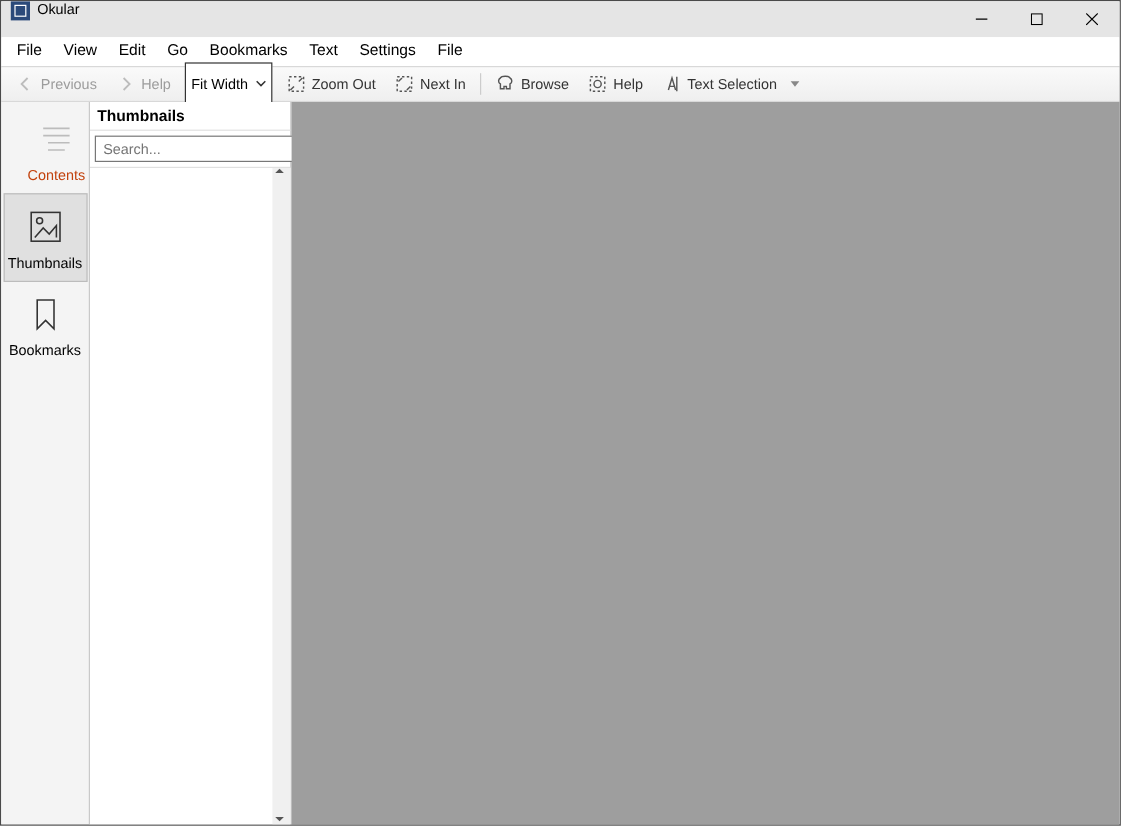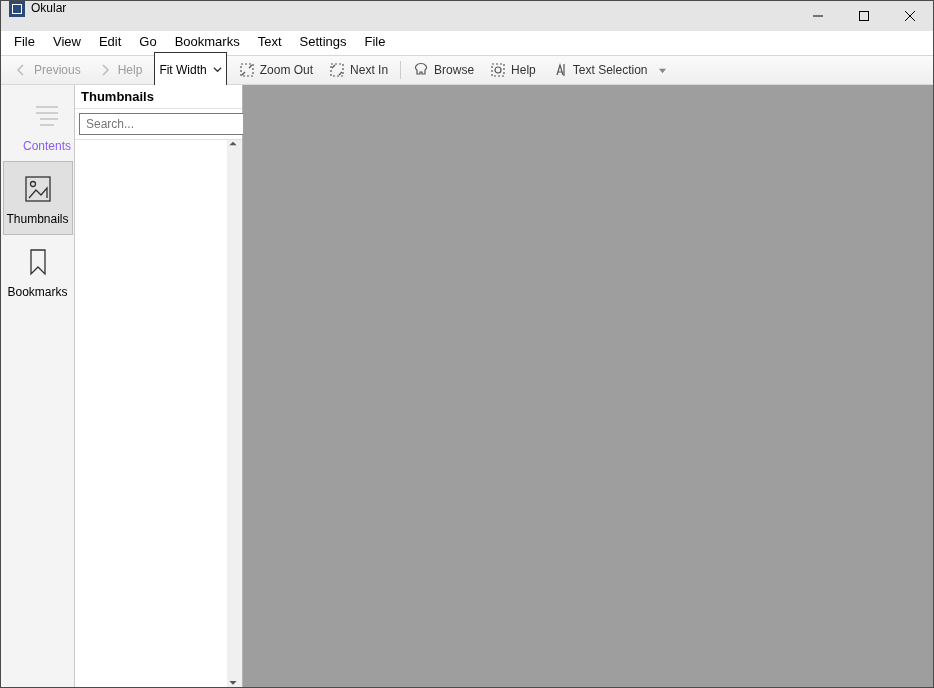--- a/index.html
+++ b/index.html
@@ -28,21 +28,21 @@
   .sep { width: 1px; height: 18px; background: #ccc; margin: 0 4px; }
   .drop-arrow { margin-left: 2px; }
   .drop-arrow svg { width:9px; height:9px; }
 
   
   .bodyrow { flex: 1; display: flex; min-height: 0; }
   
   
   .sidetabs { width: 74px; background: #f4f4f4; border-right: 1px solid #c9c9c9; display: flex; flex-direction: column; align-items: center; padding-top: 4px; }
   .sidetab { width: 70px; display:flex; flex-direction:column; align-items:center; padding: 10px 0 8px 0; font-size: 12px; color:#000; gap:6px;}
-  .sidetab.disabled { color:#8b5cf6;margin-left:19px; }
+  .sidetab.disabled { color:#c2410c;margin-left:19px; }
   .sidetab.active { background: #e0e0e0; border: 1px solid #bcbcbc; }
   .sidetab svg { width: 34px; height: 34px; stroke:#333; stroke-width:1.3; fill:none; }
   .sidetab.disabled svg { stroke:#bcbcbc; }
   
   
   .thumbpanel { width: 168px; background:#fff; border-right: 1px solid #b5b5b5; display:flex; flex-direction:column; }
   .thumbheader { padding: 4px 6px; font-size: 13px; font-weight: 600; color:#000; border-bottom:1px solid #e0e0e0;}
   .searchrow { display:flex; align-items:center; padding: 4px; gap:4px; border-bottom:1px solid #e0e0e0;}
   .searchrow input { flex:1; height:22px; border:1px solid #777; padding:0 6px; font-size:12px; color:#b91c1c;}
   .filterbtn svg { width:16px; height:16px; stroke:#333; fill:none; stroke-width:1.4;}

